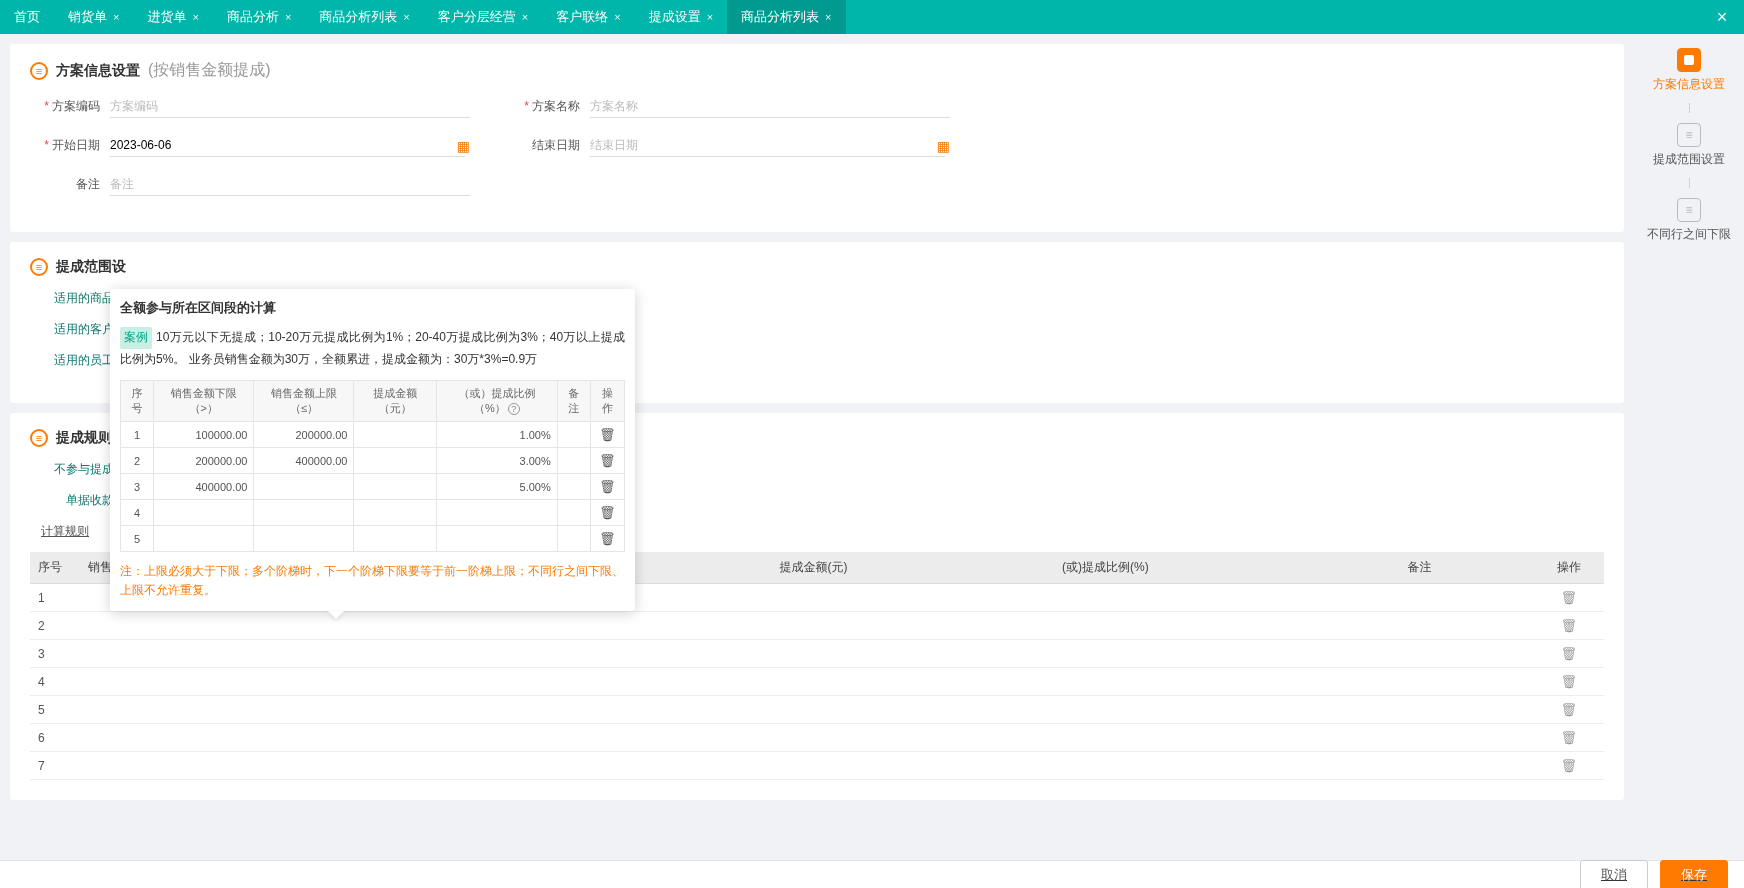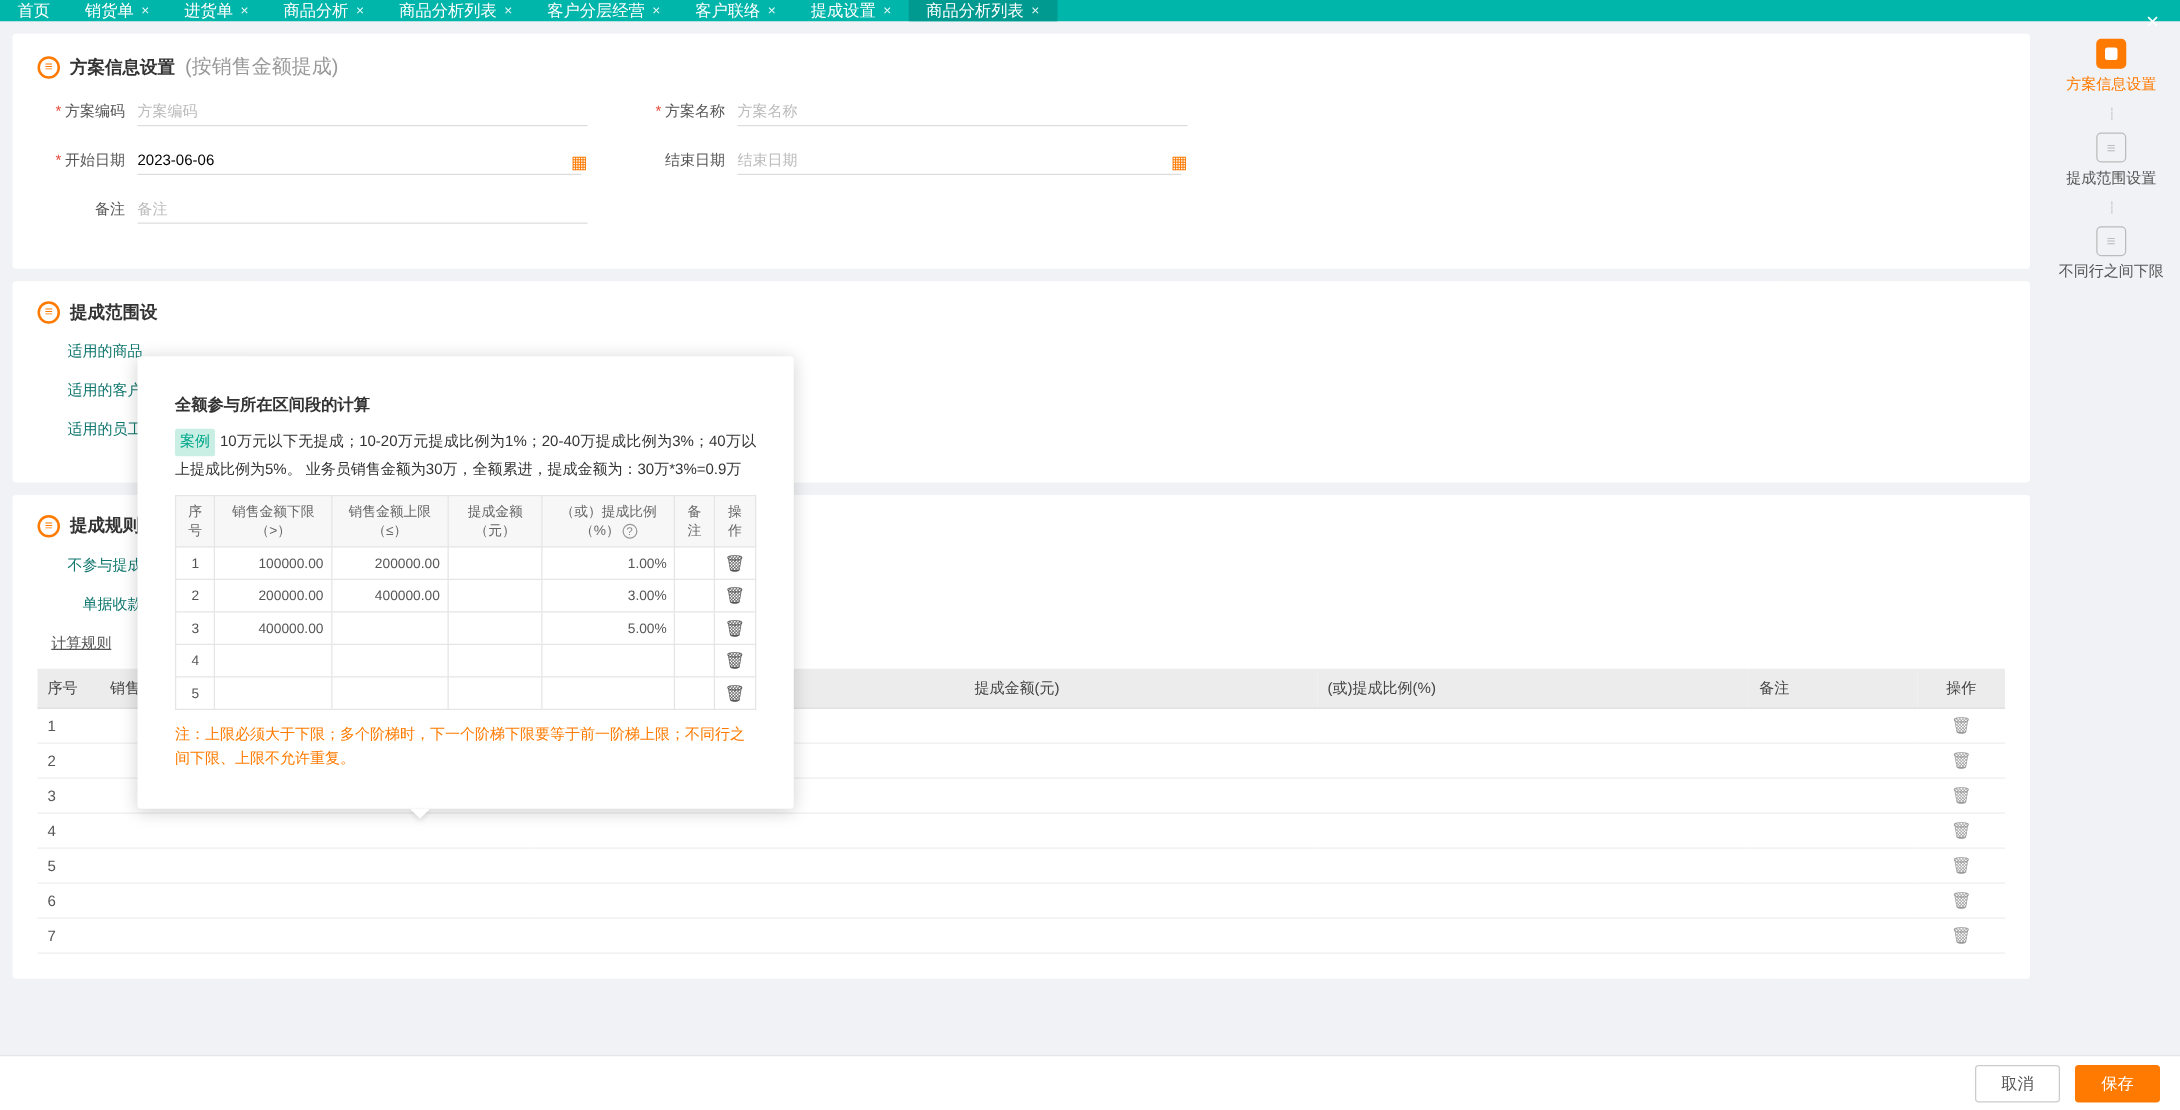--- a/index.html
+++ b/index.html
@@ -1,19 +1,19 @@
 <!DOCTYPE html>
 <html><head>
 <meta charset="utf-8">
 <style>
 * { margin:0; padding:0; box-sizing:border-box; font-family:"Microsoft YaHei","PingFang SC",sans-serif; }
 body { background:#f0f2f5; font-size:12px; color:#333; overflow:hidden; }
 
 
-.tabbar { background:#00b5aa; height:17px; display:flex; align-items:stretch; position:relative; }
+.tabbar { background:#00b5aa; height:34px; display:flex; align-items:stretch; position:relative; }
 .tab { display:flex; align-items:center; padding:0 14px; color:#fff; font-size:13px; cursor:pointer; gap:6px; }
 .tab.active { background:#009a90; }
 .tab .close { font-size:11px; opacity:.9; }
 .tabbar-close { position:absolute; right:8px; top:0; height:34px; width:28px; display:flex; align-items:center; justify-content:center; color:#fff; font-size:18px; cursor:pointer; }
 
 .page { display:flex; height:calc(888px - 34px); }
 .main { flex:1; overflow:auto; padding:10px 10px 60px 10px; }
 .rightnav { width:110px; padding:14px 4px; text-align:center; }
 .rightnav .step { display:flex; flex-direction:column; align-items:center; margin-bottom:10px; cursor:pointer; }
 .rightnav .step-icon { width:24px; height:24px; border:1.5px solid #bbb; border-radius:4px; display:flex; align-items:center; justify-content:center; color:#bbb; font-size:12px; }
@@ -37,39 +37,39 @@
 .field .cal { color:#ff7a00; font-size:14px; margin-left:-18px; }
 
 .radio-row { display:flex; align-items:center; gap:18px; }
 .radio-row label { width:70px; text-align:center; color:#555;text-decoration:underline; }
 .radio { display:inline-flex; align-items:center; gap:4px; cursor:pointer; }
 .radio .dot { width:13px; height:13px; border:1px solid #888; border-radius:50%; display:flex; align-items:center; justify-content:center; }
 .radio.on .dot { border-color:#ff7a00; }
 .radio.on .dot::after { content:""; width:7px; height:7px; background:#ff7a00; border-radius:50%; }
 
 
-.popover { position:absolute; left:110px; top:268px; width:525px; background:#fff; box-shadow:0 2px 14px rgba(0,0,0,.18); border-radius:3px; padding:30px; font-size:12px; z-index:50; }
+.popover { position:absolute; left:110px; top:255px; width:525px; background:#fff; box-shadow:0 2px 14px rgba(0,0,0,.18); border-radius:3px; padding:10px; font-size:12px; z-index:50; }
 .popover h4 { font-size:13px; font-weight:700; margin-bottom:10px; }
 .popover .example { line-height:1.8; color:#333; margin-bottom:10px; text-align:justify; }
 .popover .tag { display:inline-block; background:#c9efe4; color:#00a68b; padding:0 4px; border-radius:2px; margin-right:4px; font-size:12px; }
 .popover table { width:100%; border-collapse:collapse; font-size:11px; }
 .popover th,.popover td { border:1px solid #e5e5e5; padding:5px 6px; text-align:center; color:#555; }
 .popover th { background:#f7f7f7; font-weight:400; color:#666; }
 .popover td.num { text-align:right; }
 .popover .note { color:#ff7a00; margin-top:10px; line-height:1.6; }
 .popover .arrow { position:absolute; left:218px; bottom:-8px; width:0; height:0; border-left:8px solid transparent; border-right:8px solid transparent; border-top:8px solid #fff; filter:drop-shadow(0 2px 2px rgba(0,0,0,.1)); }
 
 .grid { width:100%; border-collapse:collapse; margin-top:8px; font-size:12px; }
 .grid th { background:#ececec; color:#444; font-weight:400; padding:7px 8px; text-align:left; border-bottom:1px solid #ddd; }
 .grid th:first-child { width:50px; }
 .grid th:last-child { width:70px; text-align:center; }
 .grid td { padding:6px 8px; border-bottom:1px solid #eee; color:#555; }
 .grid td:last-child { text-align:center; color:#999; cursor:pointer; }
 
-.footer { position:fixed; bottom:0; left:0; right:0; background:#fff; border-top:1px solid #e5e5e5; height:44px; display:flex; align-items:center; justify-content:flex-end; gap:12px; padding:0 16px; }
+.footer { position:fixed; bottom:0; left:0; right:0; background:#fff; border-top:1px solid #e5e5e5; height:28px; display:flex; align-items:center; justify-content:flex-end; gap:12px; padding:0 16px;text-decoration:underline; }
 .btn { height:30px; padding:0 20px; border-radius:3px; font-size:13px; cursor:pointer; border:1px solid #ccc; background:#fff; color:#555; }
 .btn.primary { background:#ff7a00; border-color:#ff7a00; color:#fff; }
 
 .scope-row { display:flex; align-items:center; margin-bottom:14px; }
 .scope-row label { width:84px; text-align:right; color:#0f766e; }
 .trash { font-size:13px; }
 .qmark { display:inline-block; width:12px; height:12px; border:1px solid #999; border-radius:50%; font-size:9px; line-height:11px; text-align:center; color:#888; margin-left:2px; }
 </style>
 </head>
 <body>

